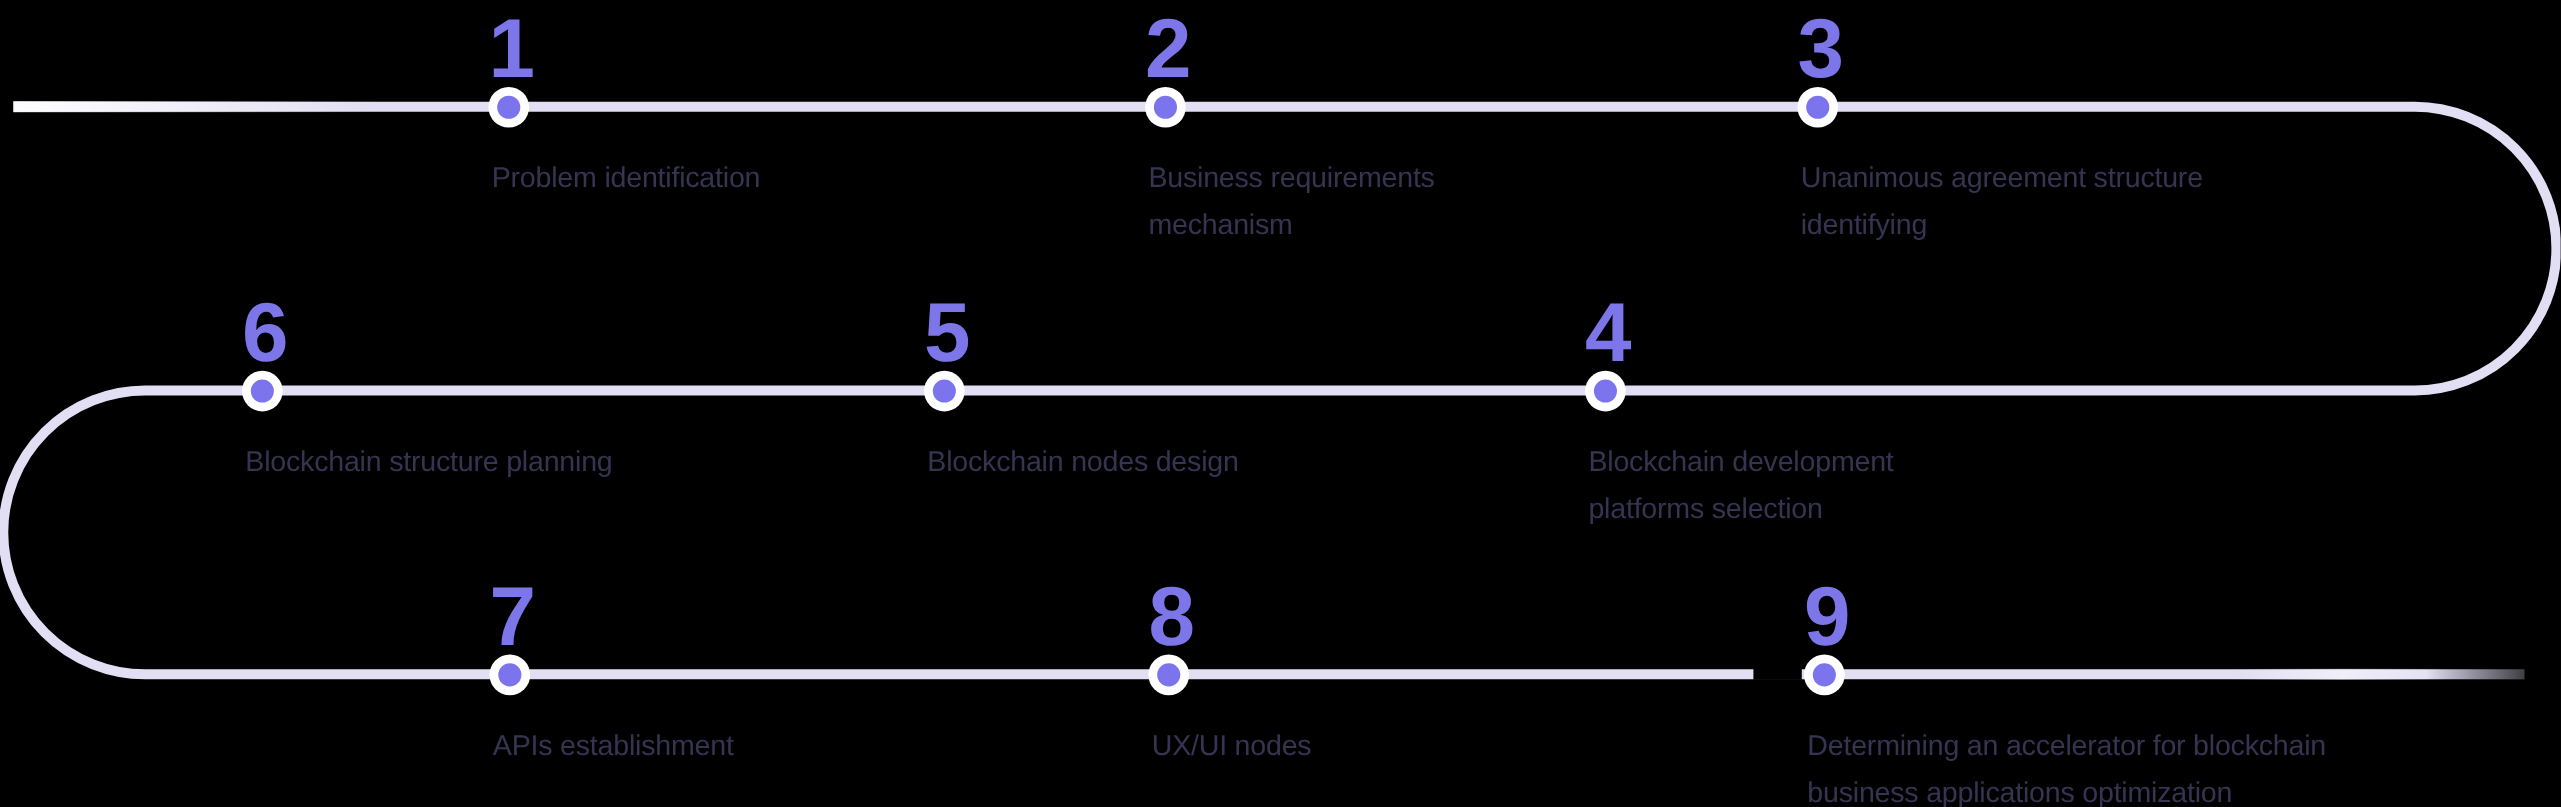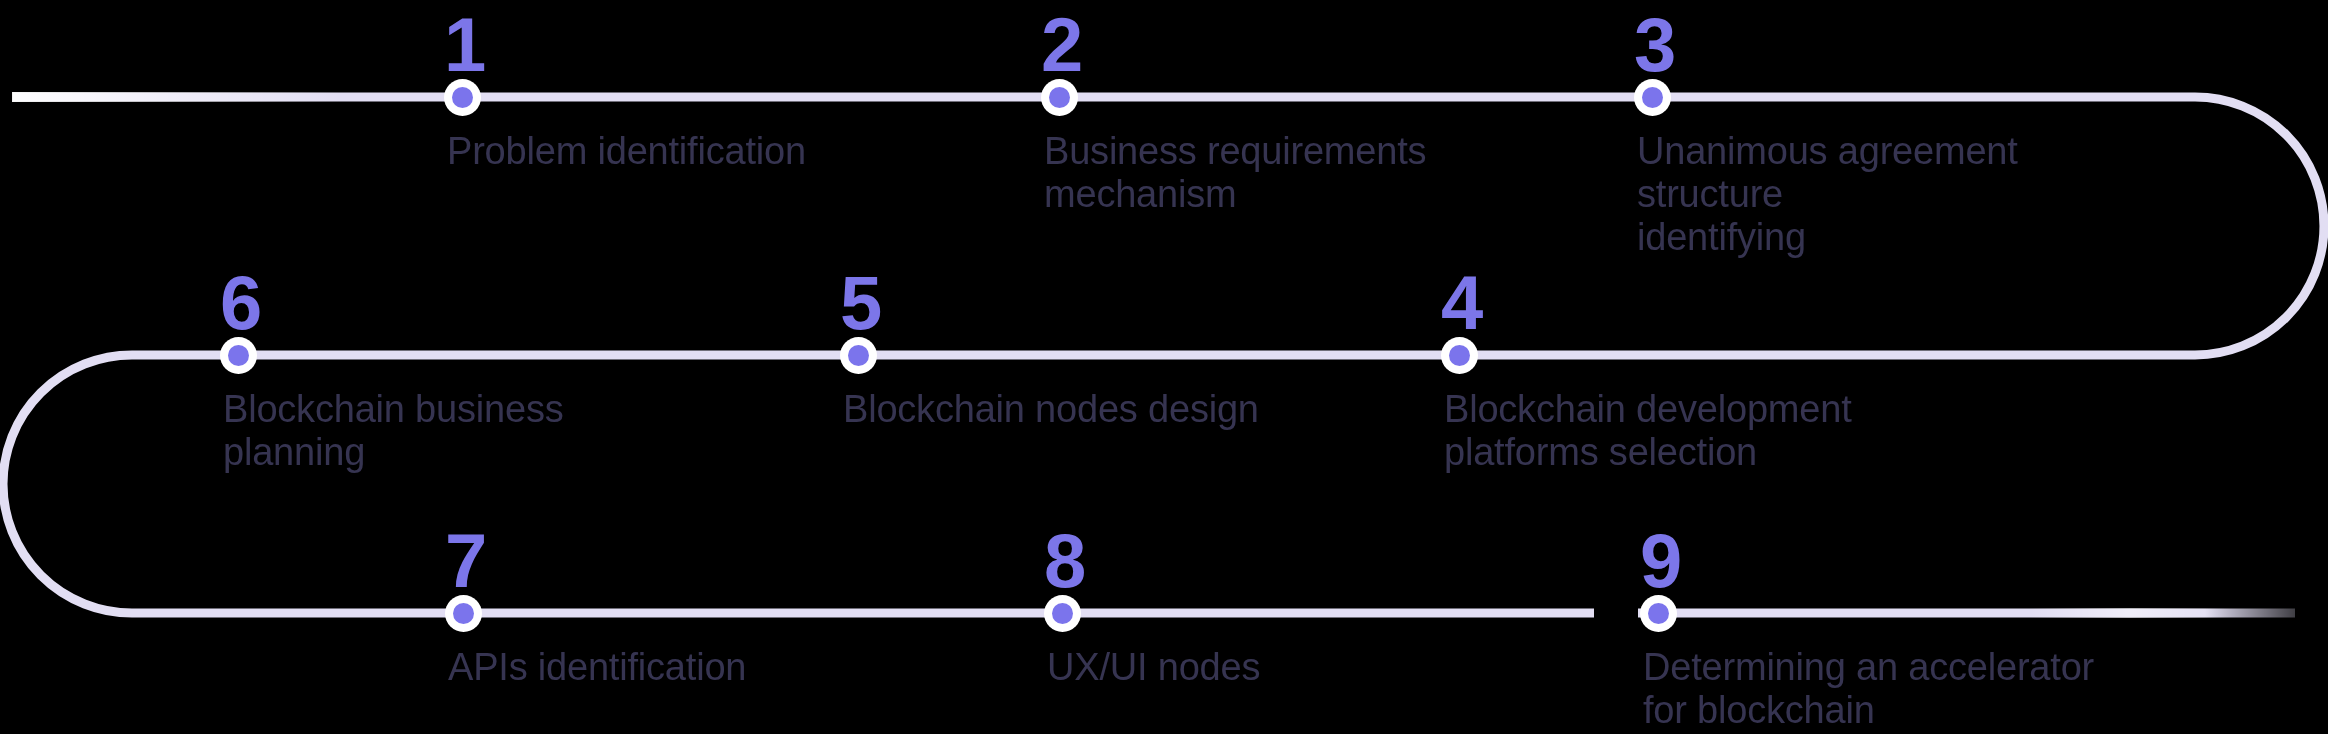--- a/index.html
+++ b/index.html
@@ -47,22 +47,22 @@
     left: 8px;
     top: 8px;
     width: 21px;
     height: 21px;
     border-radius: 50%;
     background: var(--dot-inner);
   }
   .step-label {
     position: absolute;
     left: -15px;
-    top: 33px;
-    font-size: 38px;
+    top: 43px;
+    font-size: 26px;
     line-height: 43px;
     letter-spacing: -0.2px;
     color: var(--label);
     white-space: pre-line;
     width: max-content;
     max-width: 480px;
   }
   
   .s1 { left: 462px;  top: 97px; }
   .s2 { left: 1059px; top: 97px; }
@@ -143,29 +143,29 @@
       <div class="step-dot-core"></div>
     </div>
     <div class="step-label">Blockchain nodes design</div>
   </div>
 
   <div class="step s6">
     <div class="step-num">6</div>
     <div class="step-dot">
       <div class="step-dot-core"></div>
     </div>
-    <div class="step-label">Blockchain business planning</div>
+    <div class="step-label">Blockchain structure planning</div>
   </div>
 
   <div class="step s7">
     <div class="step-num">7</div>
     <div class="step-dot">
       <div class="step-dot-core"></div>
     </div>
-    <div class="step-label">APIs identification</div>
+    <div class="step-label">APIs establishment</div>
   </div>
 
   <div class="step s8">
     <div class="step-num">8</div>
     <div class="step-dot">
       <div class="step-dot-core"></div>
     </div>
     <div class="step-label">UX/UI nodes</div>
   </div>
 

